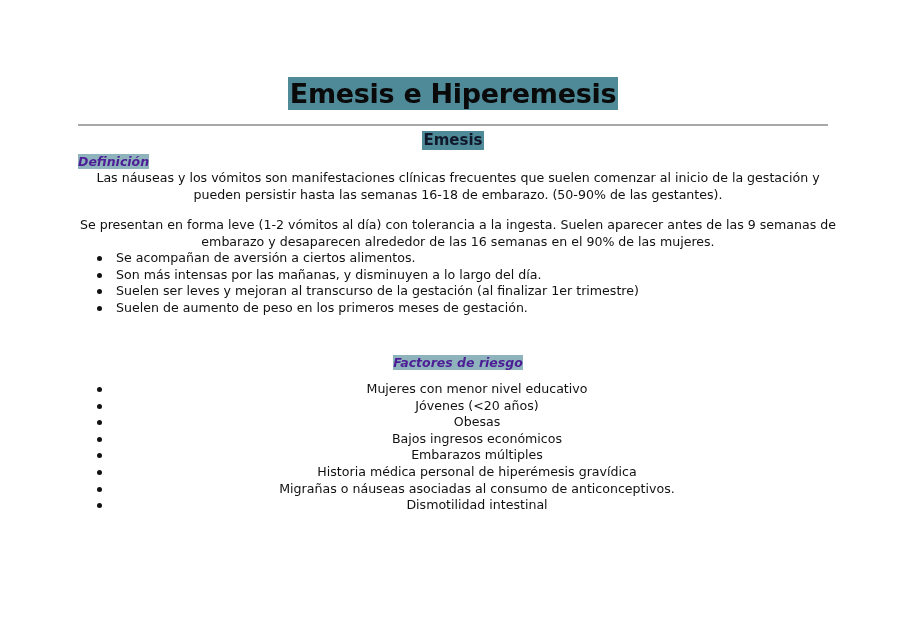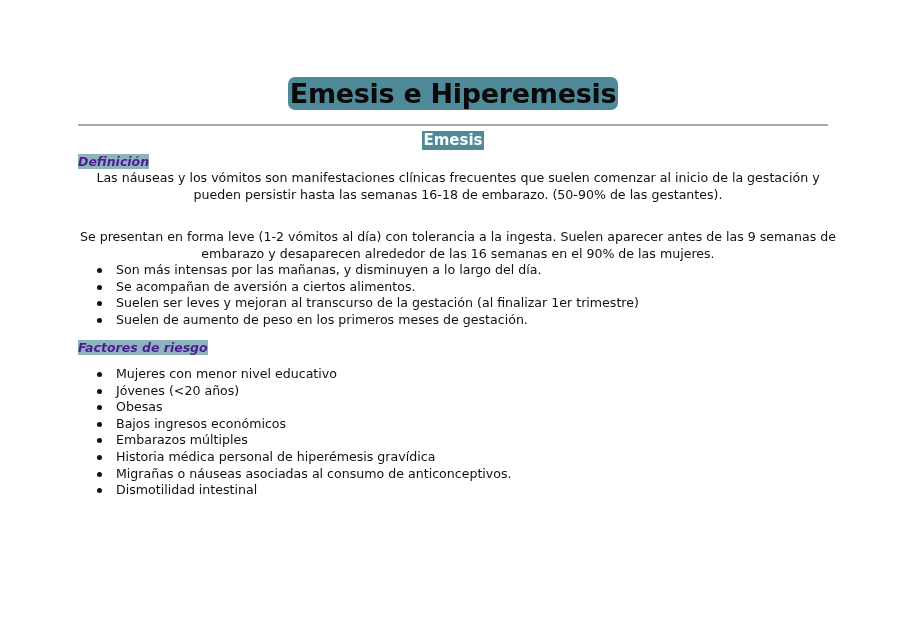--- a/index.html
+++ b/index.html
@@ -2,24 +2,24 @@
 <html><head>
   <meta charset="utf-8">
   <style>
     html, body { margin: 0; padding: 0; background: #ffffff; }
     body { width: 905px; height: 640px; position: relative; overflow: hidden;
            font-family: "DejaVu Sans", sans-serif; color: #111111; }
     .page { position: absolute; left: 78px; top: 0; width: 750px; }
     .title-wrap { position: absolute; top: 77px; left: 0; width: 750px; text-align: center; }
     .title { display: inline-block; background: #4f8a98; color: #0a0a0a;
              font-family: "DejaVu Sans", sans-serif; font-weight: bold;
-             font-size: 27px; line-height: 33px; padding: 0 2px; letter-spacing: -0.3px; border-radius: 7px; }
+             font-size: 27px; line-height: 33px; padding: 0 2px; letter-spacing: -0.3px; }
     .rule { position: absolute; top: 124px; left: 0; width: 750px; height: 2px; background: #a8a8a8; }
     .subtitle-wrap { position: absolute; top: 130px; left: 0; width: 750px; text-align: center; }
-    .subtitle { display: inline-block; background: #4f8a98; color: #ffffff;
+    .subtitle { display: inline-block; background: #4f8a98; color: #0f172a;
                 font-weight: bold; font-size: 15px; line-height: 19px; padding: 0 1px; }
     .section-label { display: inline-block; background: #8fb3bd; font-weight: bold; font-style: italic;
                      font-size: 12.5px; line-height: 15px; color: #4c1d95; }
     .text { font-size: 12.6px; line-height: 16.6px; color: #111; text-align: center; }
     .block { position: absolute; left: 0; width: 760px; }
     ul.bullets { list-style: none; margin: 0; padding: 0; }
     ul.bullets li { position: relative; padding-left: 38px; font-size: 12.6px; line-height: 16.6px; }
     ul.bullets li .dot { position: absolute; left: 19px; top: 6px; width: 5px; height: 5px;
                          border-radius: 50%; background: #111; }
   </style>
@@ -35,31 +35,31 @@
 
   <div class="subtitle-wrap">
     <span class="subtitle">Emesis</span>
   </div>
 
   <div class="block" style="top:151px;">
     <div><span class="section-label">Definición</span></div>
     <div class="text">Las náuseas y los vómitos son manifestaciones clínicas frecuentes que suelen comenzar al inicio de la gestación y pueden persistir hasta las semanas 16-18 de embarazo. (50-90% de las gestantes).</div>
   </div>
 
-  <div class="block" style="top:217px;margin-top:12px;">
+  <div class="block" style="top:217px;">
     <div class="text">Se presentan en forma leve (1-2 vómitos al día) con tolerancia a la ingesta. Suelen aparecer antes de las 9 semanas de embarazo y desaparecen alrededor de las 16 semanas en el 90% de las mujeres.</div>
     <ul class="bullets">
+      <li><span class="dot"></span><span>Se acompañan de aversión a ciertos alimentos.</span></li>
       <li><span class="dot"></span><span>Son más intensas por las mañanas, y disminuyen a lo largo del día.</span></li>
-      <li><span class="dot"></span><span>Se acompañan de aversión a ciertos alimentos.</span></li>
       <li><span class="dot"></span><span>Suelen ser leves y mejoran al transcurso de la gestación (al finalizar 1er trimestre)</span></li>
       <li><span class="dot"></span><span>Suelen de aumento de peso en los primeros meses de gestación.</span></li>
     </ul>
   </div>
 
-  <div class="block" style="top:337px;">
+  <div class="block" style="top:352px;text-align:center;">
     <div><span class="section-label">Factores de riesgo</span></div>
     <ul class="bullets" style="margin-top:10px;">
       <li><span class="dot"></span><span>Mujeres con menor nivel educativo</span></li>
       <li><span class="dot"></span><span>Jóvenes (&lt;20 años)</span></li>
       <li><span class="dot"></span><span>Obesas</span></li>
       <li><span class="dot"></span><span>Bajos ingresos económicos</span></li>
       <li><span class="dot"></span><span>Embarazos múltiples</span></li>
       <li><span class="dot"></span><span>Historia médica personal de hiperémesis gravídica</span></li>
       <li><span class="dot"></span><span>Migrañas o náuseas asociadas al consumo de anticonceptivos.</span></li>
       <li><span class="dot"></span><span>Dismotilidad intestinal</span></li>

